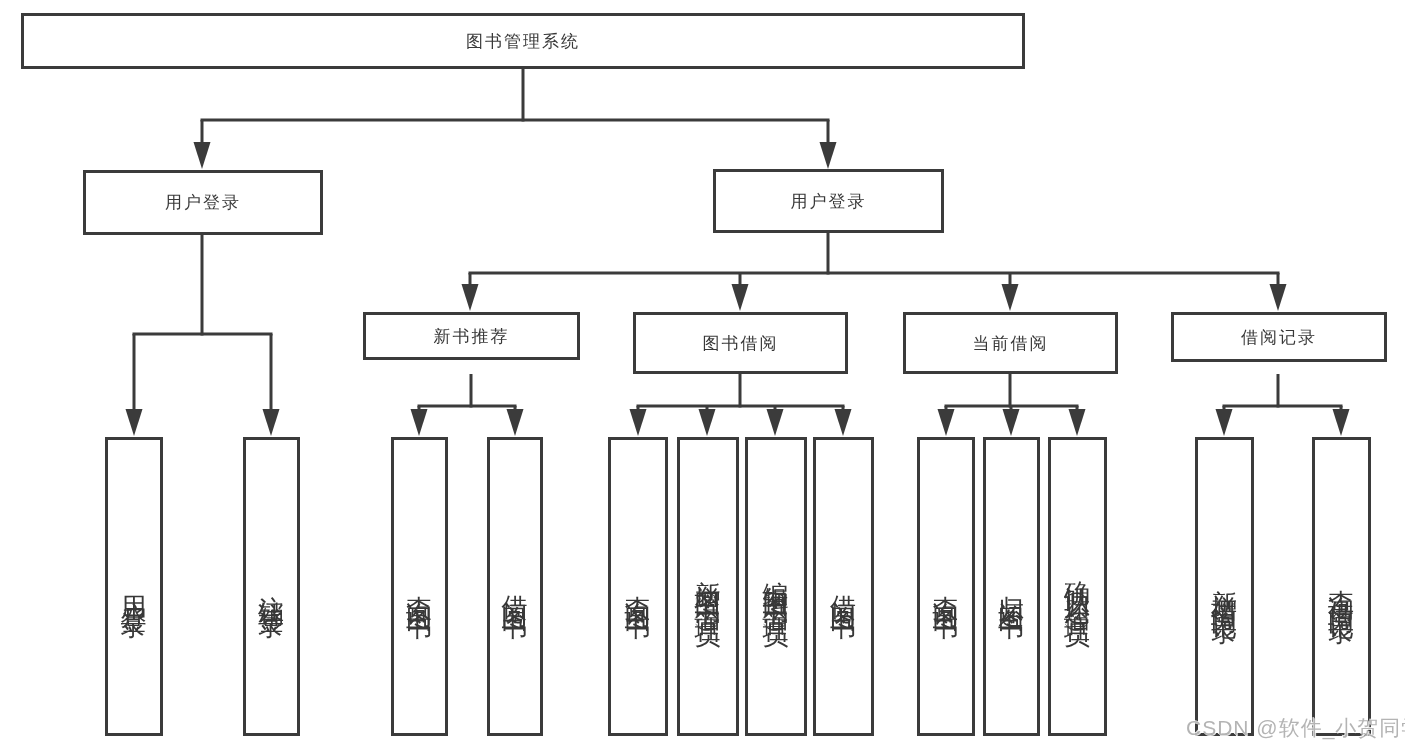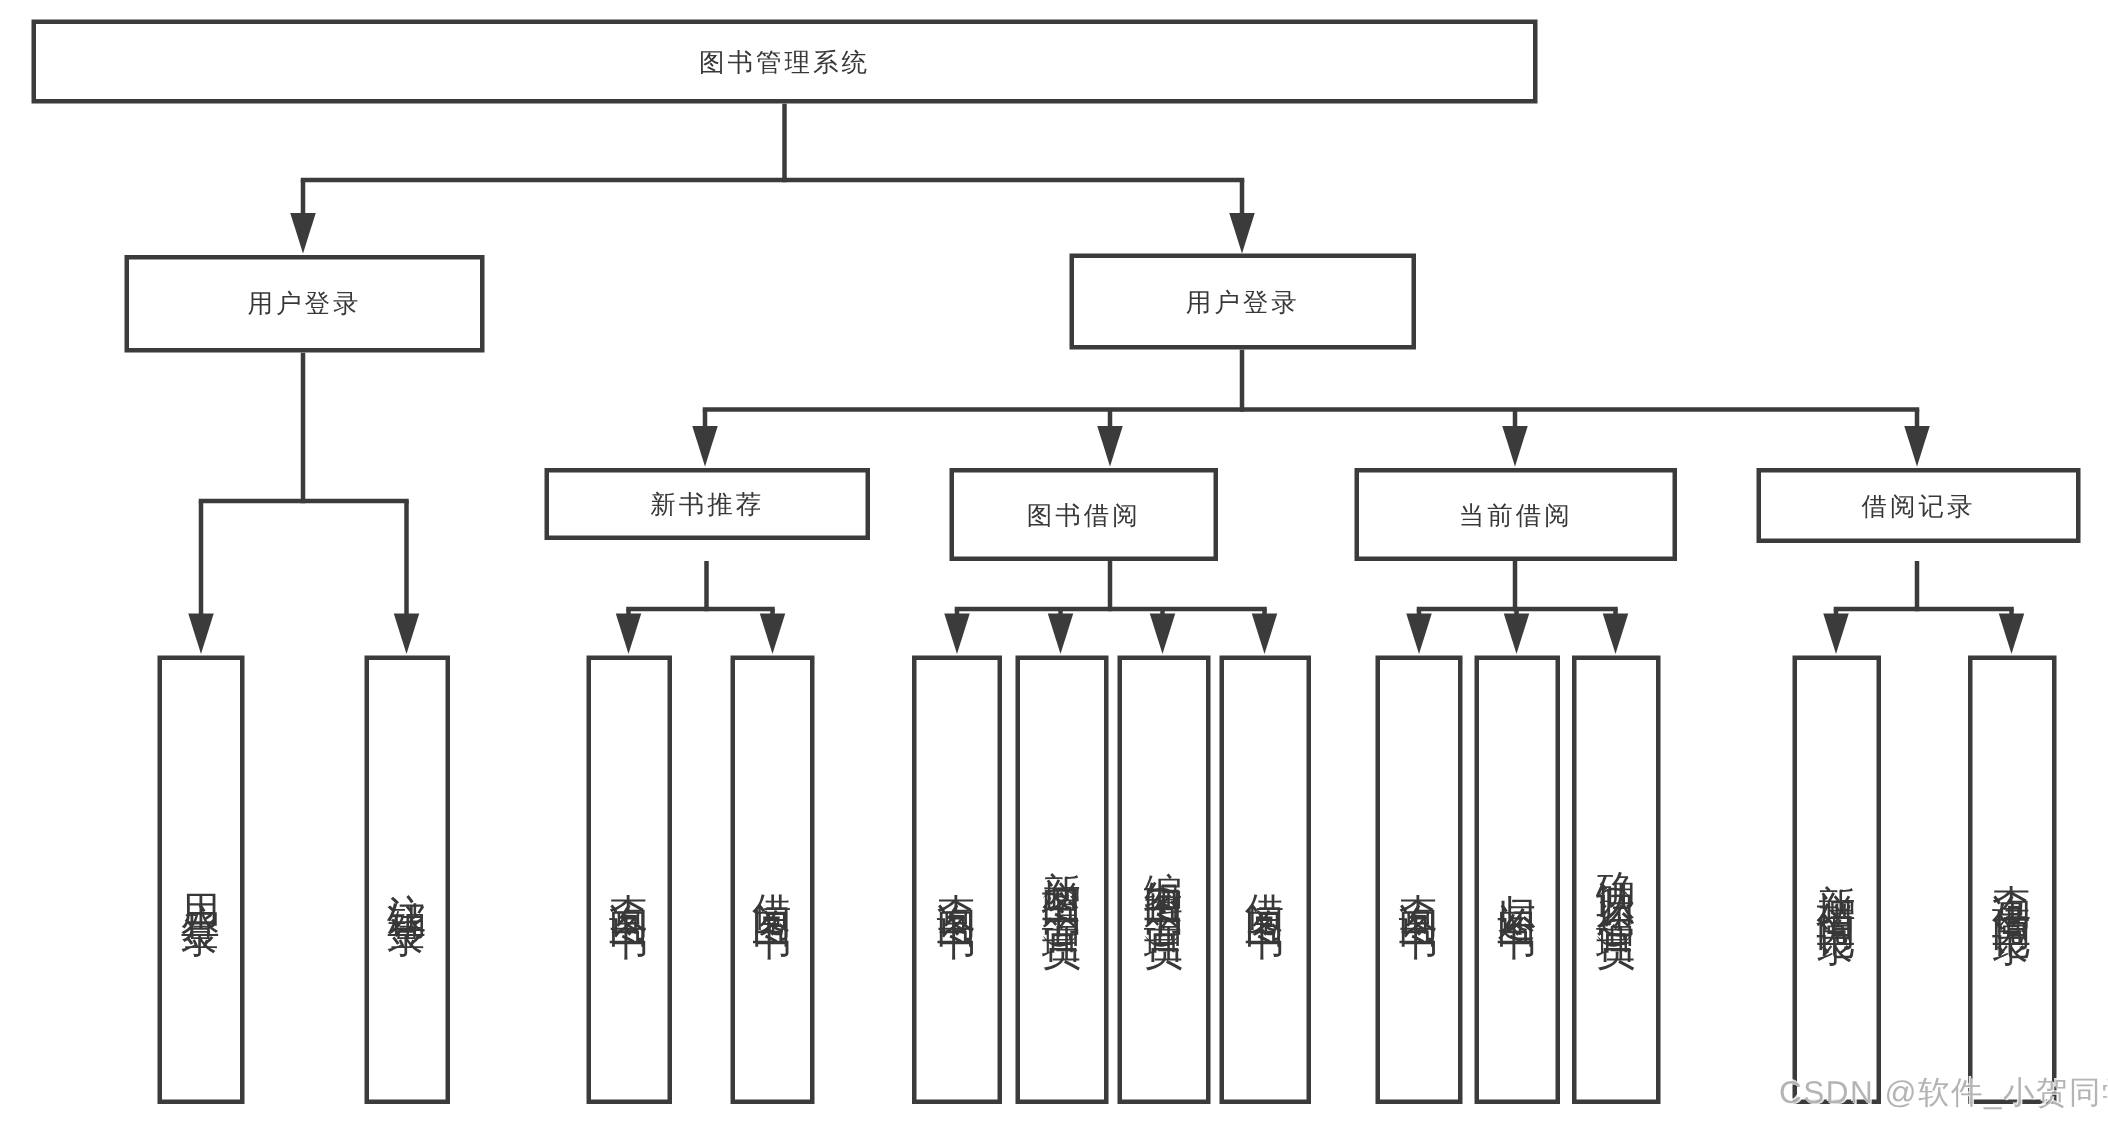--- a/index.html
+++ b/index.html
@@ -113,21 +113,21 @@
   <div class="node h" style="left:83px;top:170px;width:240px;height:65px">
     <span class="lbl">用户登录</span>
   </div>
   <div class="node h" style="left:713px;top:169px;width:231px;height:64px">
     <span class="lbl">用户登录</span>
   </div>
 
   <div class="node h" style="left:363px;top:312px;width:217px;height:48px">
     <span class="lbl">新书推荐</span>
   </div>
-  <div class="node h" style="left:633px;top:312px;width:179px;height:62px">
+  <div class="node h" style="left:633px;top:312px;width:215px;height:62px">
     <span class="lbl">图书借阅</span>
   </div>
   <div class="node h" style="left:903px;top:312px;width:215px;height:62px">
     <span class="lbl">当前借阅</span>
   </div>
   <div class="node h" style="left:1171px;top:312px;width:216px;height:50px">
     <span class="lbl">借阅记录</span>
   </div>
 
   <div class="node v" style="left:105px;top:437px;width:58px;height:299px">

